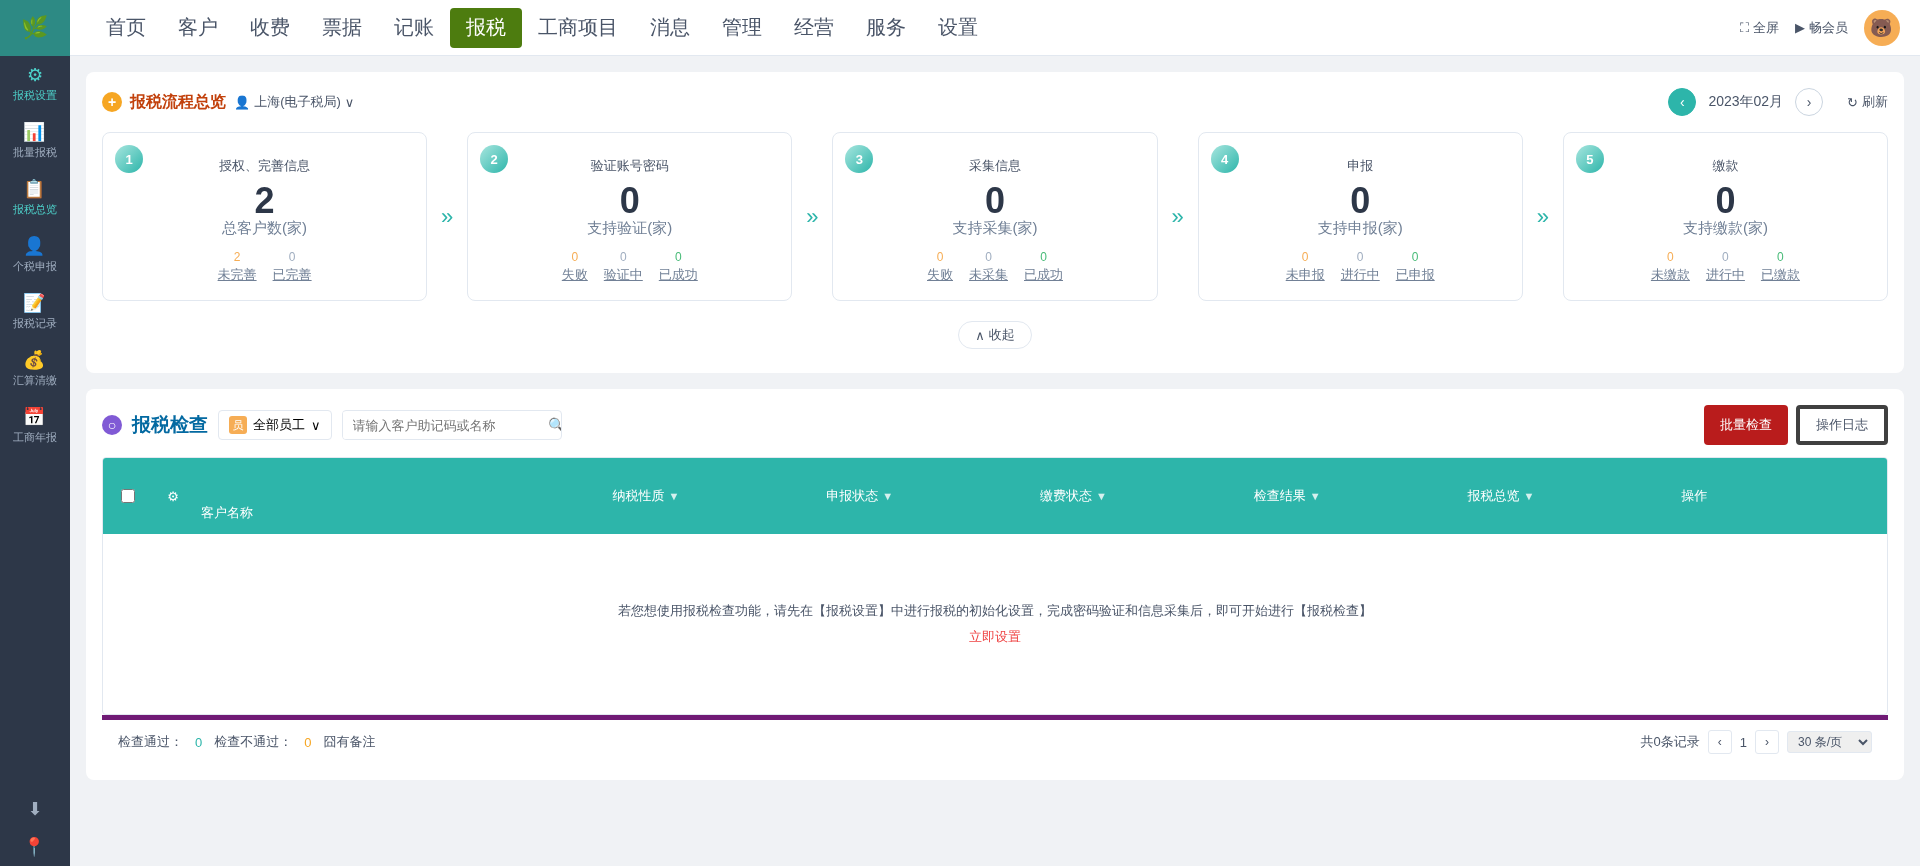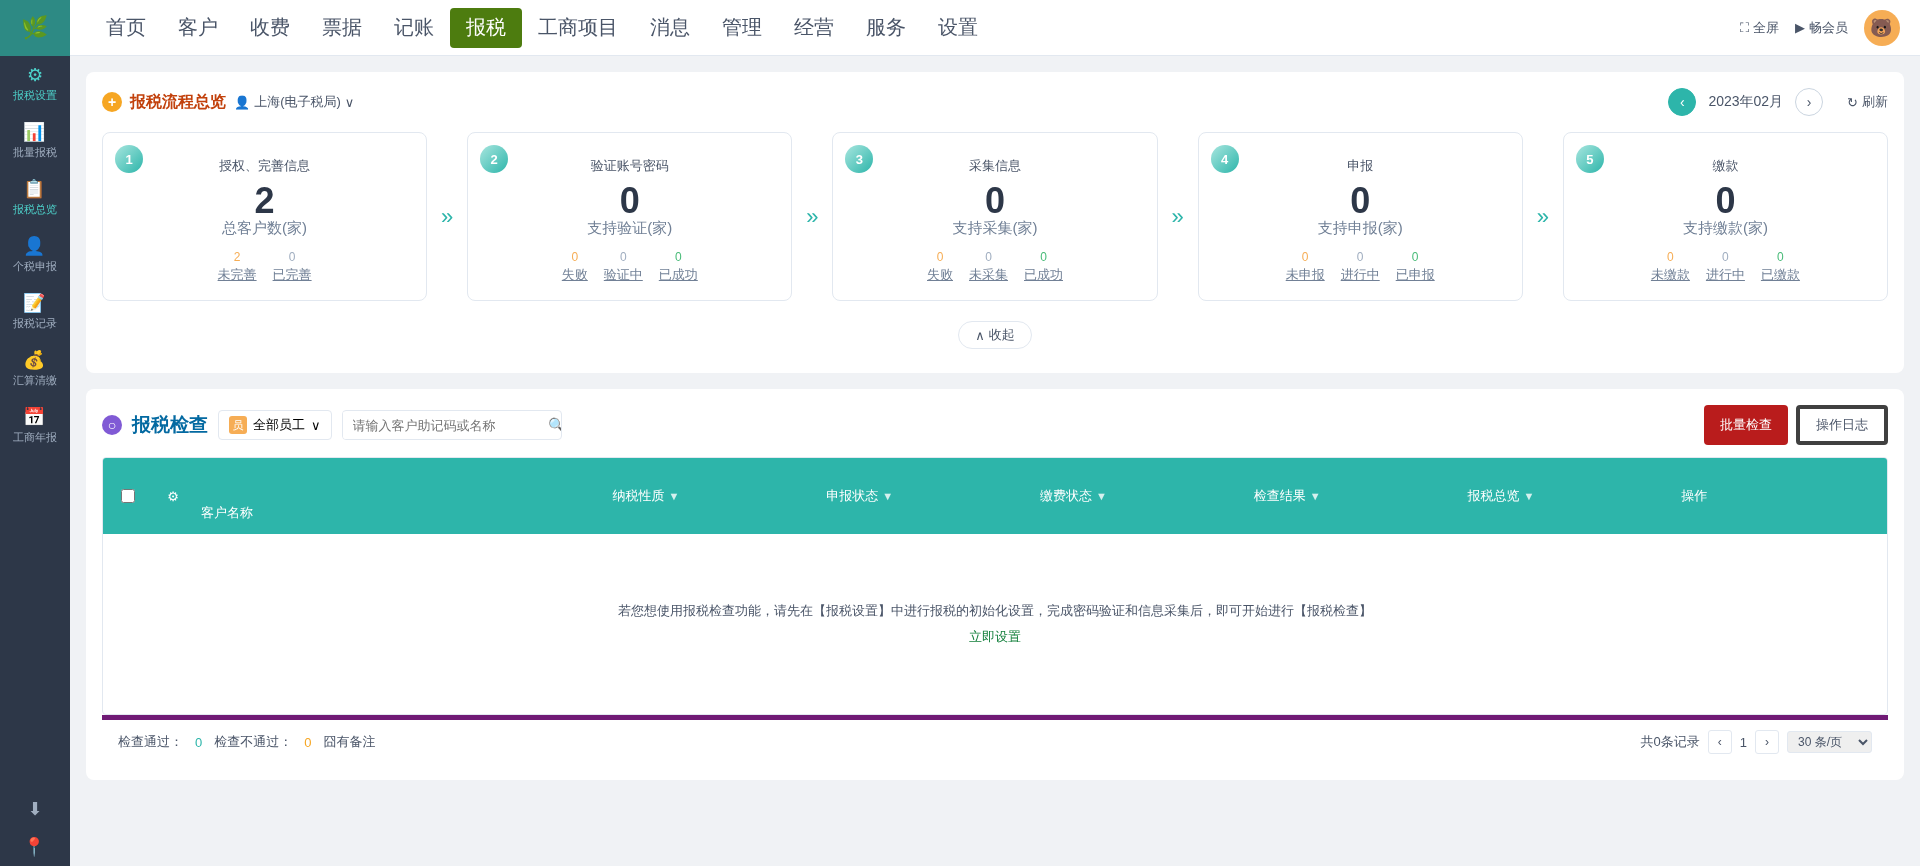--- a/index.html
+++ b/index.html
@@ -388,21 +388,21 @@
       align-items: center;
       justify-content: center;
       flex-direction: column;
       gap: 8px;
       padding: 30px;
       color: #4a5568;
       font-size: 13px;
       text-align: center;
     }
     .setup-link {
-      color: #15803d;
+      color: #ef4444;
       cursor: pointer;
       text-decoration: none;
     }
 
     
     .table-footer {
       display: flex;
       align-items: center;
       padding: 10px 16px;
       border-top: 5px solid #701a75;

